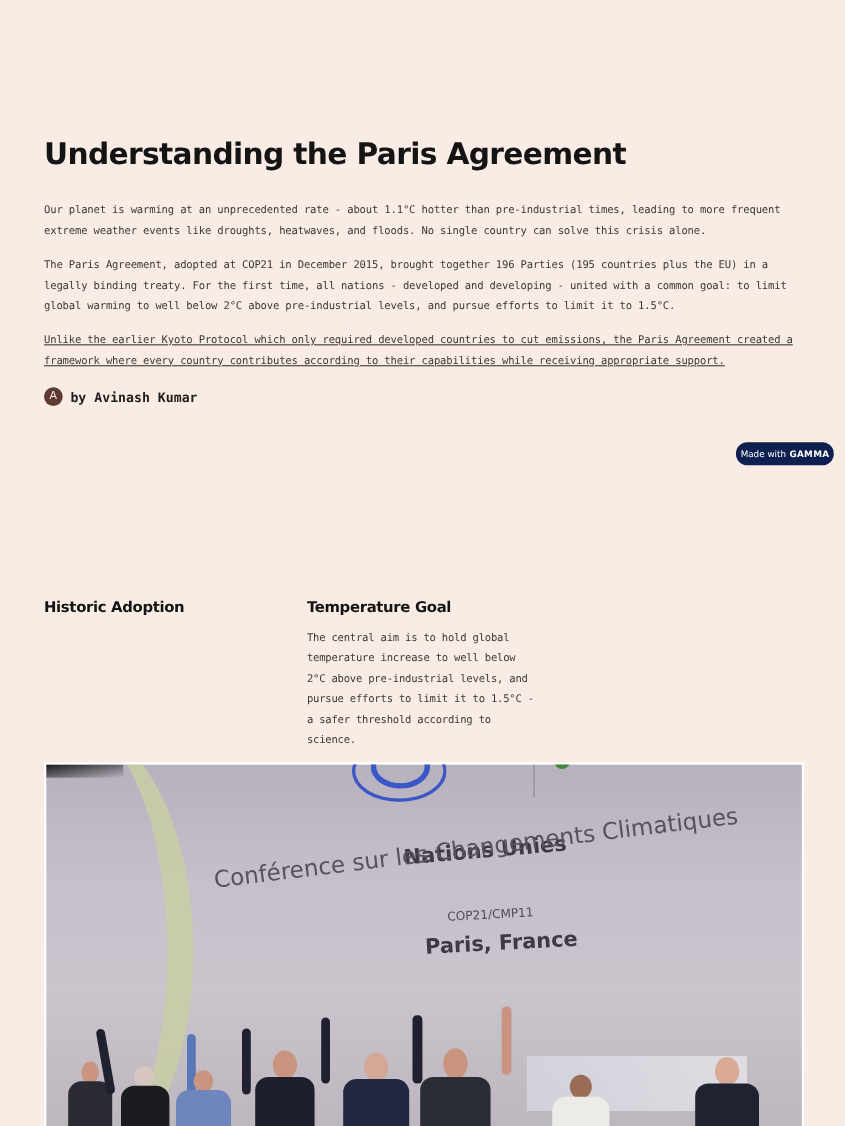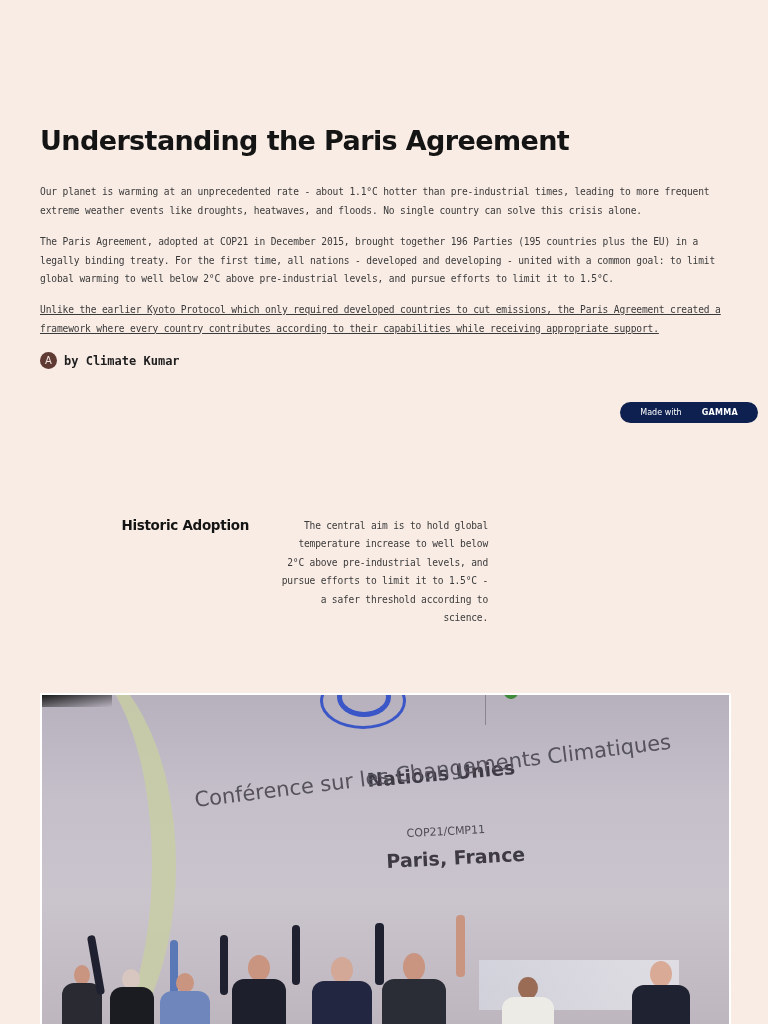--- a/index.html
+++ b/index.html
@@ -65,40 +65,39 @@
       font-size: 12px;
       font-weight: bold;
       color: #1e1e1e;
     }
 
     .gamma-badge {
       position: absolute;
       right: 10px;
       top: 402px;
       height: 21px;
-      padding: 0 20px;
+      padding: 0 4px;
       border-radius: 11px;
       background: #0d2050;
       color: #ffffff;
       font-family: "DejaVu Sans", sans-serif;
       font-size: 8px;
-      display: flex; align-items: center; gap: 20px;
+      display: flex; align-items: center; gap: 3px;
       cursor: pointer;
       margin-left: 44px;
     }
     .gamma-badge .brand { font-weight: bold; letter-spacing: 0.3px; }
 
     .cols {
       position: absolute;
       left: 40px;
-      top: 87px;
+      top: 114px;
       width: 690px;
       display: flex;
       gap: 30px;
-      text-align: right;
     }
     .col { width: 209px; }
     .col h3 {
       margin: 0 0 12px 0;
       font-family: "DejaVu Sans", sans-serif;
       font-weight: bold;
       font-size: 13.5px;
       letter-spacing: -0.3px;
       color: #141414;
       white-space: nowrap;
@@ -187,35 +186,36 @@
 </head>
 <body>
 
 <div class="card card1">
   <h1>Understanding the Paris Agreement</h1>
   <p class="para p1">Our planet is warming at an unprecedented rate - about 1.1°C hotter than pre-industrial times, leading to more frequent extreme weather events like droughts, heatwaves, and floods. No single country can solve this crisis alone.</p>
   <p class="para p2">The Paris Agreement, adopted at COP21 in December 2015, brought together 196 Parties (195 countries plus the EU) in a legally binding treaty. For the first time, all nations - developed and developing - united with a common goal: to limit global warming to well below 2°C above pre-industrial levels, and pursue efforts to limit it to 1.5°C.</p>
   <p class="para p3">Unlike the earlier Kyoto Protocol which only required developed countries to cut emissions, the Paris Agreement created a framework where every country contributes according to their capabilities while receiving appropriate support.</p>
   <div class="author">
     <span class="avatar">A</span>
-    <span class="author-name">by Climate Kumar</span>
+    <span class="author-name">by Avinash Kumar</span>
   </div>
 </div>
 
 <a class="gamma-badge">
   <span>Made with</span>
   <span class="brand">GAMMA</span>
 </a>
 
 <div class="card card2">
   <div class="cols">
     <div class="col">
       <h3>Historic Adoption</h3>
     </div>
     <div class="col">
+      <h3>Temperature Goal</h3>
       <p>The central aim is to hold global temperature increase to well below 2°C above pre-industrial levels, and pursue efforts to limit it to 1.5°C - a safer threshold according to science.</p>
     </div>
   </div>
 
   <div class="photo">
     <div class="photo-stripe"></div>
     <div class="photo-dark"></div>
     <div class="un-logo"></div>
     <div class="un-logo-inner"></div>
     <div class="logo-divider"></div>

